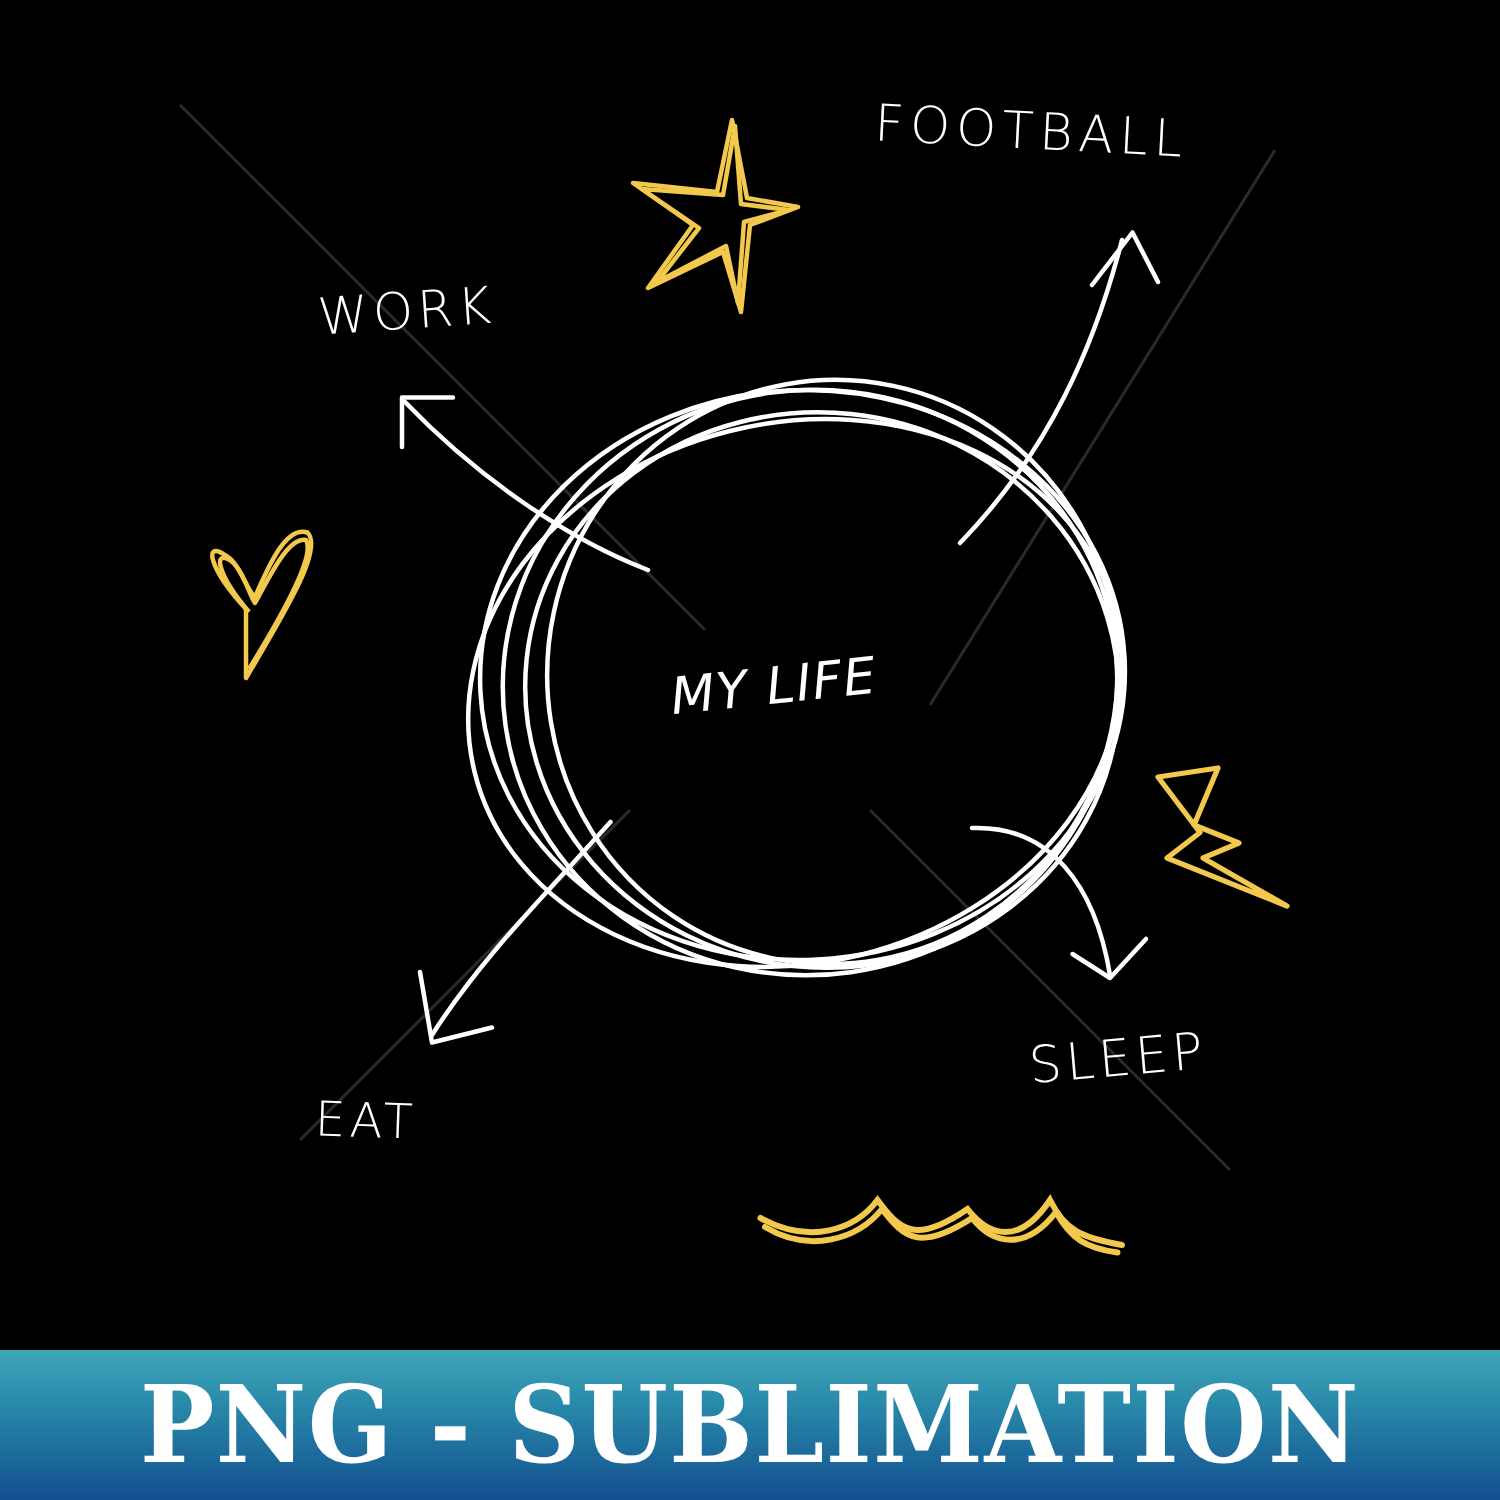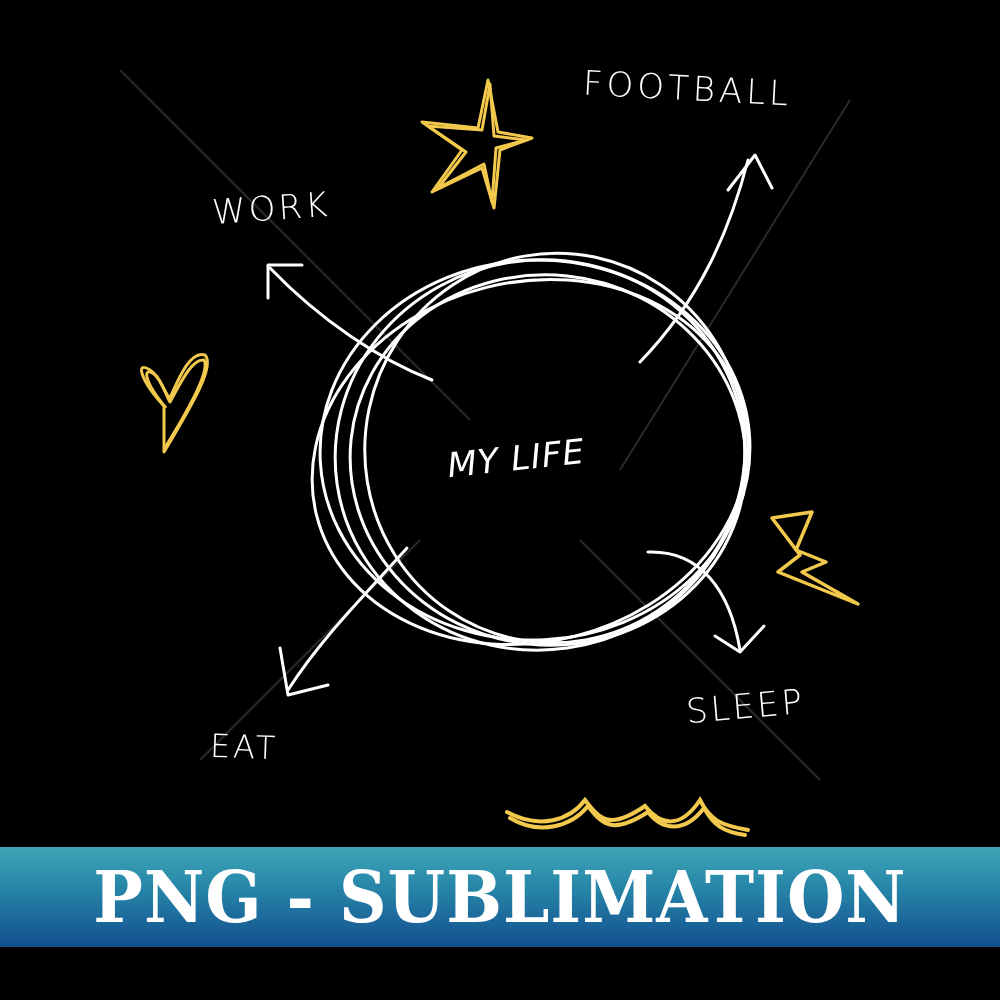--- a/index.html
+++ b/index.html
@@ -6,21 +6,21 @@
   body { width:1000px; height:1000px; background:#000; position:relative; overflow:hidden; font-family:"DejaVu Sans", sans-serif; }
   .art { position:absolute; left:0; top:0; width:1000px; height:895px; background:#000; }
   .art svg { position:absolute; left:0; top:0; }
   .label { position:absolute; color:#fff; font-family:"DejaVu Sans", sans-serif; font-weight:300; letter-spacing:3px; white-space:nowrap; }
   .lbl-football { left:583px; top:68px; font-size:34px; transform:rotate(3deg); letter-spacing:4px; }
   .lbl-work { left:212px; top:188px; font-size:34px; transform:rotate(-4deg); }
   .lbl-eat { left:210px; top:728px; font-size:32px; transform:rotate(2deg); }
   .lbl-sleep { left:686px; top:686px; font-size:34px; transform:rotate(-5deg); }
   .lbl-center { left:447px; top:438px; font-size:34px; font-style:italic; letter-spacing:1px; transform:rotate(-6deg); }
   .watermark { position:absolute; left:192px; top:400px; font-family:"DejaVu Sans", sans-serif; font-size:86px; color:#2b2a27; letter-spacing:-3px; white-space:nowrap; opacity:0.95; }
-  .banner { position:absolute; left:0; top:847px; width:1000px; height:100px; background:linear-gradient(to bottom, #3fa6b8 0%, #2786a8 40%, #124f8f 100%); display:flex; align-items:center; justify-content:center; }
+  .banner { position:absolute; left:0; top:900px; width:1000px; height:100px; background:linear-gradient(to bottom, #3fa6b8 0%, #2786a8 40%, #124f8f 100%); display:flex; align-items:center; justify-content:center; }
   .banner-text { color:#fff; font-family:"DejaVu Serif", serif; font-weight:bold; font-size:66px; letter-spacing:1px; transform:scaleY(1.08); }
 </style>
 </head>
 <body>
 
 <div class="art">
   <svg width="1000" height="895" viewBox="0 0 1000 895">
 
     <g stroke="#2a2a2a" stroke-width="2" fill="none">
       <line x1="120" y1="70" x2="470" y2="420"></line>

